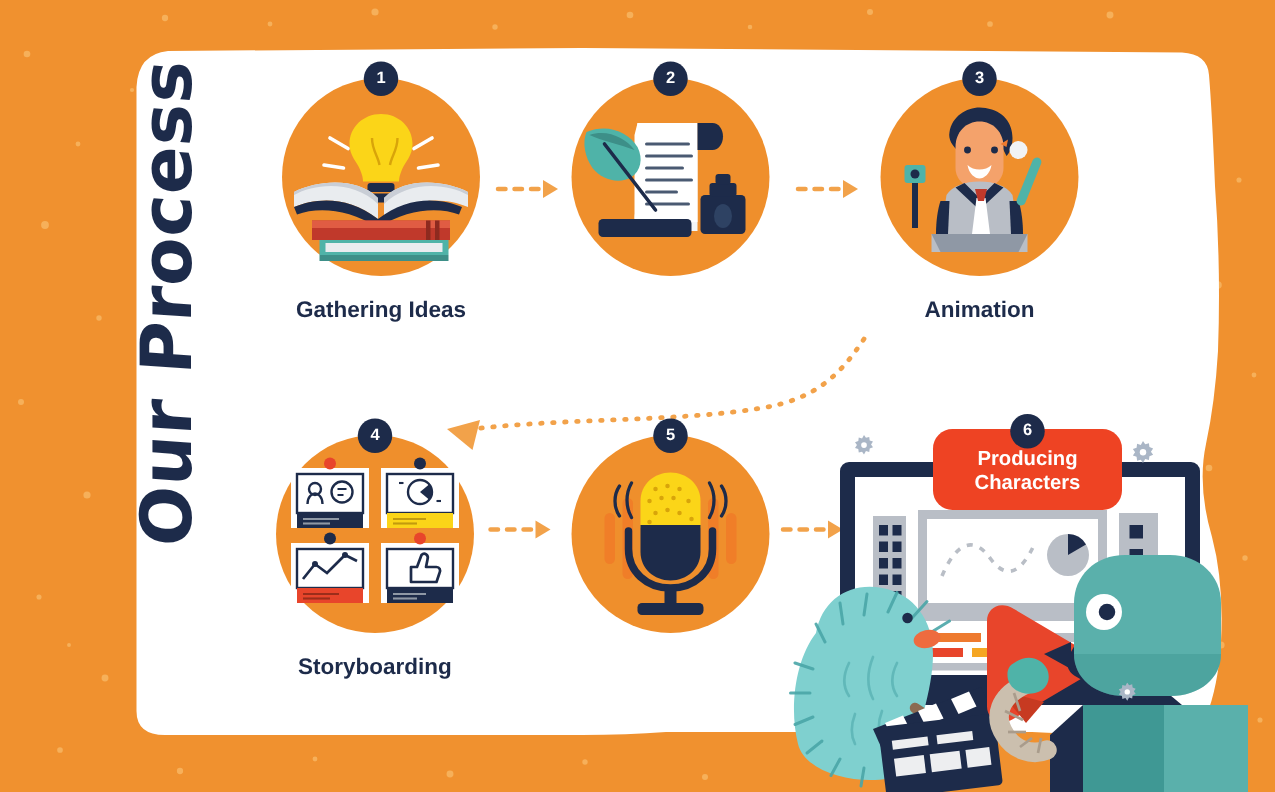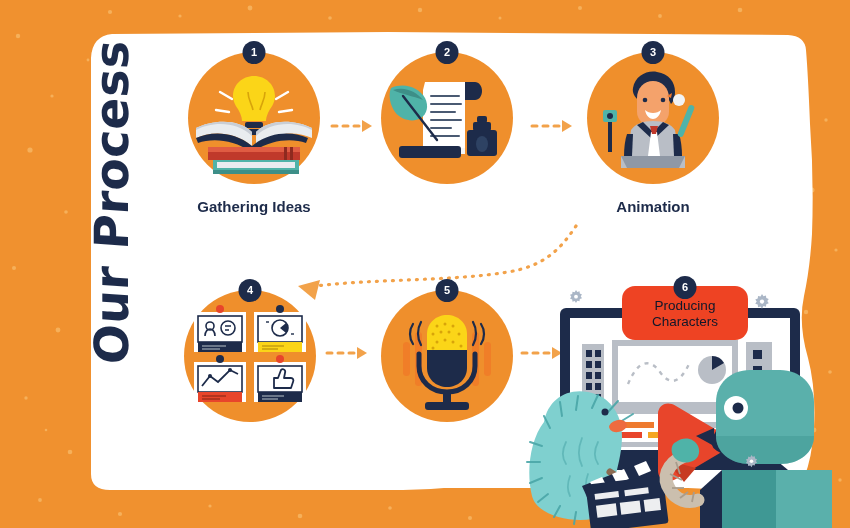--- a/index.html
+++ b/index.html
@@ -60,21 +60,21 @@
   #curve{left:258px;top:220px;}
 
   
   #step6{position:absolute;left:548px;top:280px;width:290px;height:230px;}
   .monitor{position:absolute;left:12px;top:28px;width:240px;height:165px;}
   .label6{
     position:absolute;left:74px;top:6px;width:110px;
     background:#ee4323;border-radius:13px;padding:12px 8px 10px;
     text-align:center;z-index:8;
   }
-  .label6 .t{color:#0f172a;font-size:13.5px;font-weight:400;line-height:1.18;}
+  .label6 .t{color:#ffffff;font-size:13.5px;font-weight:700;line-height:1.18;}
   .label6 .badge{top:-10px;}
   .gear{position:absolute;z-index:3;}
   #gearA{left:20px;top:10px;}
   #gearB{left:205px;top:14px;}
   #gearC{left:196px;top:175px;}
 
   
   .chars{position:absolute;left:470px;top:350px;width:380px;height:178px;}
 </style>
 </head>
@@ -300,20 +300,21 @@
         <rect x="74" y="76" width="44" height="26" fill="#fff" stroke="#1d2b4a" stroke-width="1.6"></rect>
         <circle cx="96" cy="69" r="4" fill="#e8452b"></circle>
         <path d="M90 98v-10h4l3-8c2-2 5 0 4 3l-1 5h7c2 0 3 2 2 4l-2 6z" fill="none" stroke="#1d2b4a" stroke-width="1.8" stroke-linejoin="round"></path>
         <rect x="74" y="102" width="44" height="10" fill="#1d2b4a"></rect>
         <g stroke="#8f98a5" stroke-width="1.4">
             <line x1="78" y1="106" x2="100" y2="106"></line>
             <line x1="78" y1="109" x2="94" y2="109"></line>
           </g>
       </svg>
     </div>
+    <div class="caption">Storyboarding</div>
   </div>
 
   <div class="step" id="step5">
     <div class="disc">
       <div class="circle"></div>
       <div class="badge">5</div>
       <svg class="art" viewBox="0 0 132 132">
         <g fill="#f07e28">
           <rect x="22" y="52" width="7" height="34" rx="3.5"></rect>
           <rect x="34" y="42" width="7" height="54" rx="3.5"></rect>

